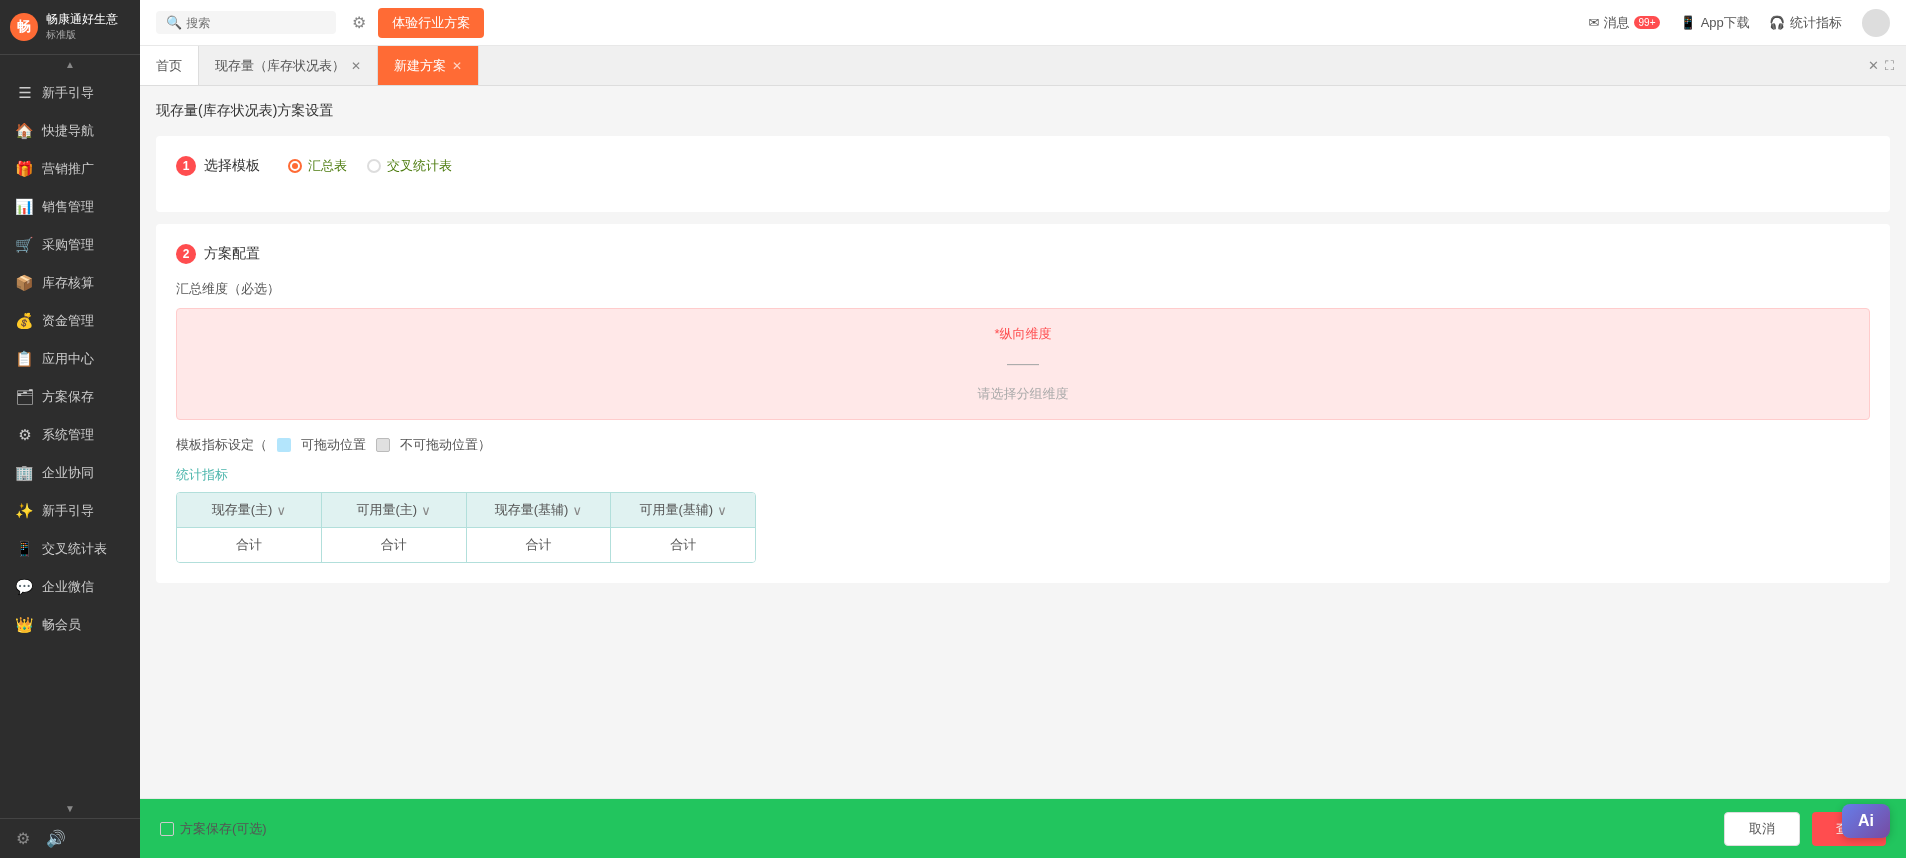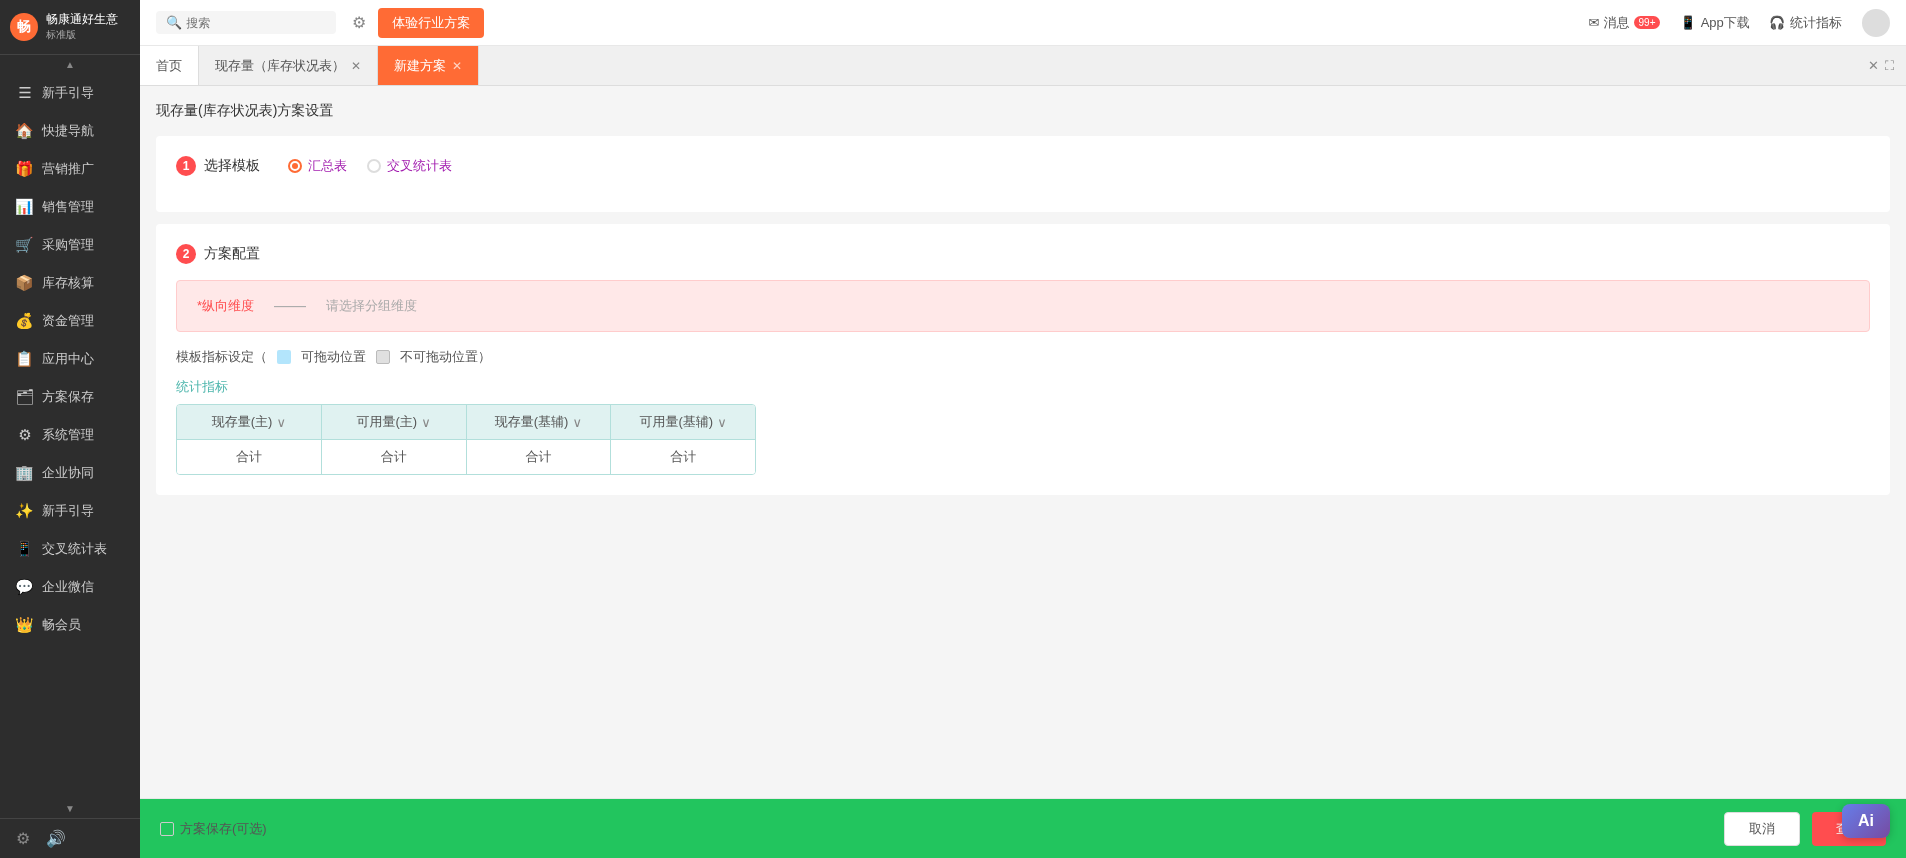--- a/index.html
+++ b/index.html
@@ -239,21 +239,21 @@
       display: flex;
       align-items: center;
       gap: 20px;
     }
     .radio-item {
       display: flex;
       align-items: center;
       gap: 6px;
       cursor: pointer;
       font-size: 13px;
-      color: #a21caf;
+      color: #4d7c0f;
     }
     .radio-circle {
       width: 14px;
       height: 14px;
       border-radius: 50%;
       border: 2px solid #ddd;
       display: flex;
       align-items: center;
       justify-content: center;
     }
@@ -277,20 +277,21 @@
 
     .dimension-row {
       background: #ffe8e8;
       border: 1px solid #ffcccc;
       border-radius: 4px;
       padding: 16px 20px;
       display: flex;
       align-items: center;
       gap: 12px;
       margin-bottom: 16px;
+      flex-direction: column;
     }
     .dimension-label {
       color: #ff4d4f;
       font-size: 13px;
     }
     .dimension-arrow {
       color: #aaa;
       font-size: 16px;
       margin: 0 8px;
     }
@@ -583,20 +584,21 @@
         </div>
       </div>
     </div>
 
     <div class="section-card">
       <div class="step-header">
         <div class="step-badge">2</div>
         <span class="step-title">方案配置</span>
       </div>
 
+      <div class="field-label">汇总维度（必选）</div>
 
       <div class="dimension-row">
         <span class="dimension-label">*纵向维度</span>
         <span class="dimension-arrow">——</span>
         <span class="dimension-placeholder">请选择分组维度</span>
       </div>
 
       <div class="template-settings">
         <span>模板指标设定（</span>
         <span class="indicator-badge"></span>

